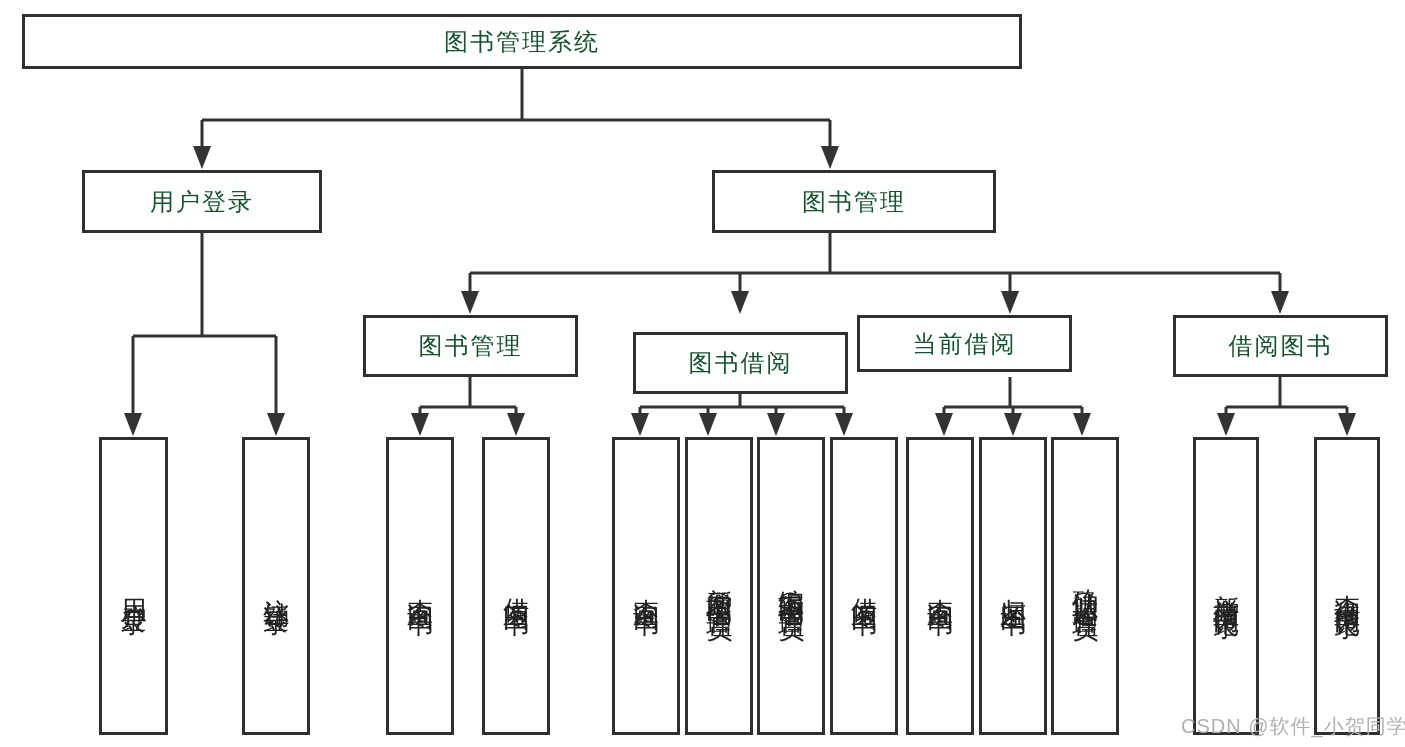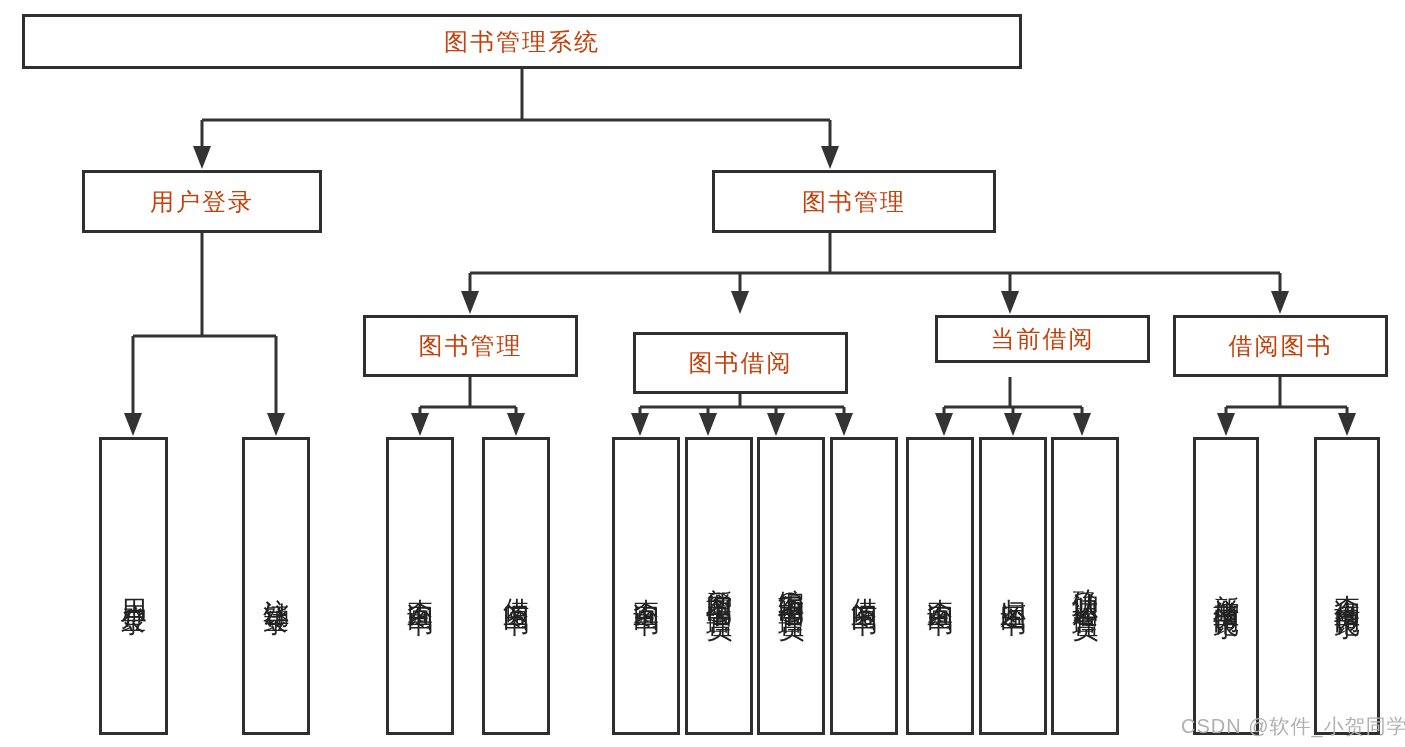--- a/index.html
+++ b/index.html
@@ -15,21 +15,21 @@
   .node{
     position:absolute;
     box-sizing:border-box;
     border:3px solid #2f2f2f;
     background:#ffffff;
     display:flex;
     align-items:center;
     justify-content:center;
     z-index:2;
   }
-  .hbox{font-size:24px;letter-spacing:2px;color:#c2410c;}
+  .hbox{font-size:24px;letter-spacing:2px;color:#14532d;}
   .vbox span{
     writing-mode:vertical-rl;
     text-orientation:mixed;
     font-size:26px;
     line-height:1.05;
     letter-spacing:4px;
     color:#222;
     white-space:nowrap;
   }
   .watermark{
@@ -125,21 +125,21 @@
     </g>
   </svg>
 
   <div class="node hbox" style="left:22px;top:14px;width:1000px;height:55px">图书管理系统</div>
 
   <div class="node hbox" style="left:82px;top:170px;width:240px;height:63px">用户登录</div>
   <div class="node hbox" style="left:712px;top:170px;width:284px;height:63px">图书管理</div>
 
   <div class="node hbox" style="left:363px;top:315px;width:215px;height:62px">图书管理</div>
   <div class="node hbox" style="left:633px;top:332px;width:215px;height:62px">图书借阅</div>
-  <div class="node hbox" style="left:935px;top:315px;width:215px;height:48px">当前借阅</div>
+  <div class="node hbox" style="left:857px;top:315px;width:215px;height:57px">当前借阅</div>
   <div class="node hbox" style="left:1173px;top:315px;width:215px;height:62px">借阅图书</div>
 
   <div class="node vbox" style="left:99px;top:437px;width:69px;height:298px">
       <span>用户登录</span>
     </div>
   <div class="node vbox" style="left:242px;top:437px;width:68px;height:298px">
       <span>注销登录</span>
     </div>
 
   <div class="node vbox" style="left:386px;top:437px;width:68px;height:298px">

